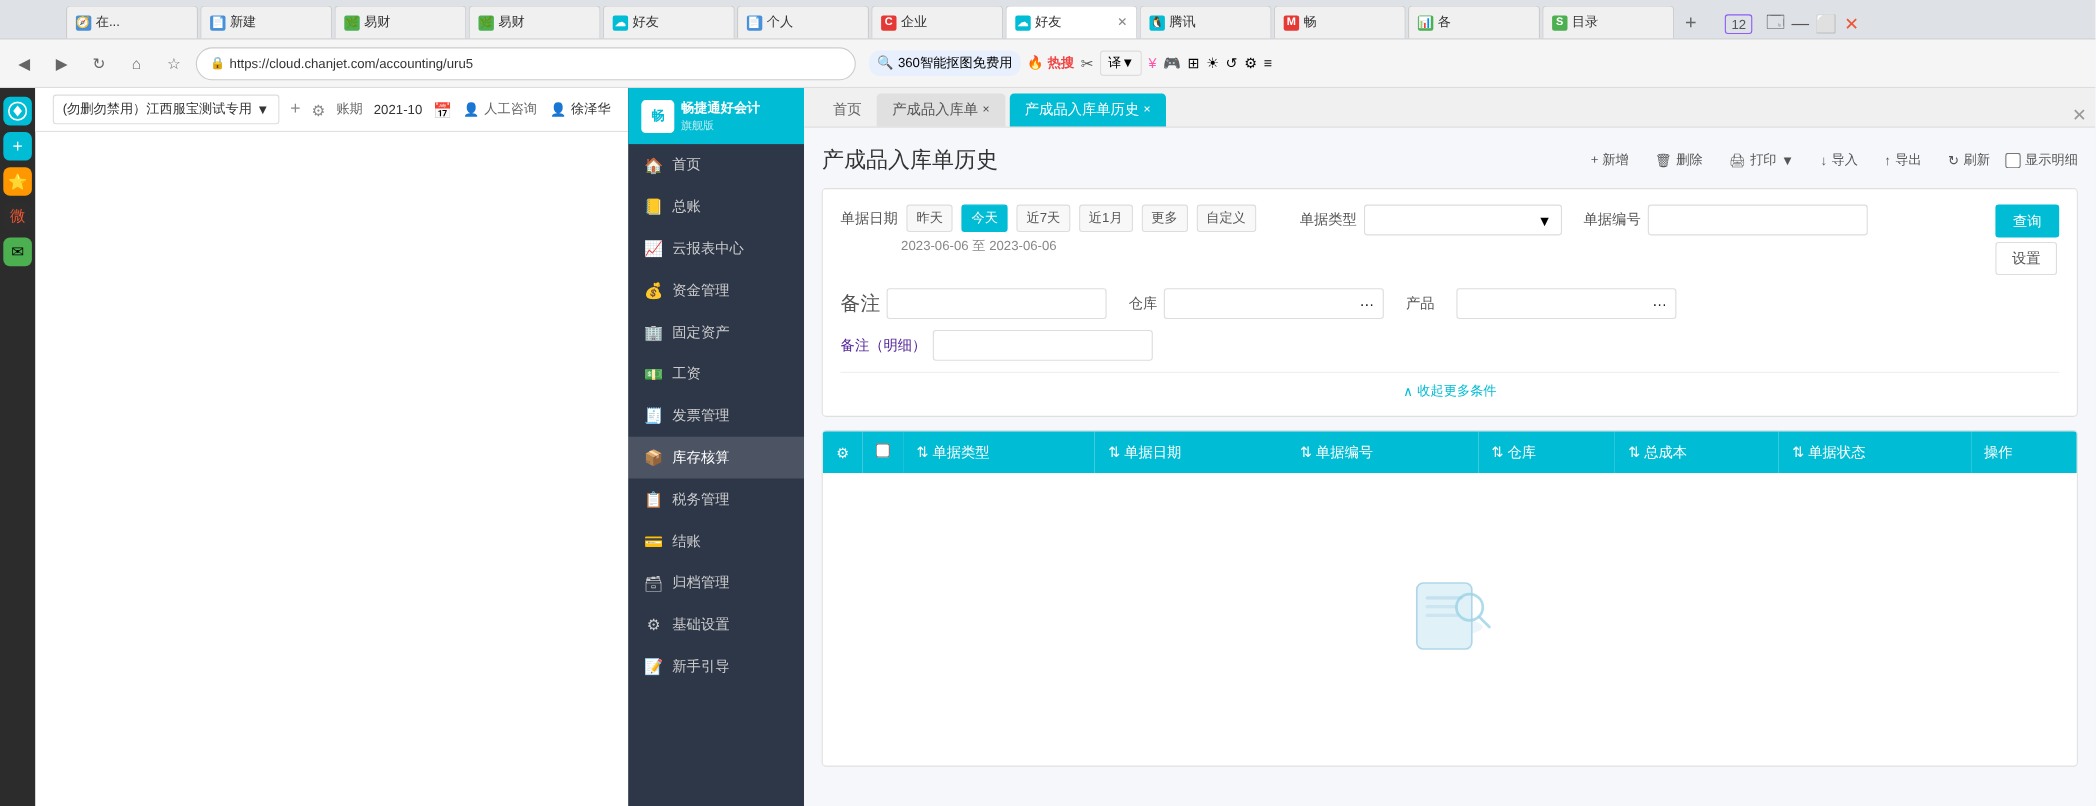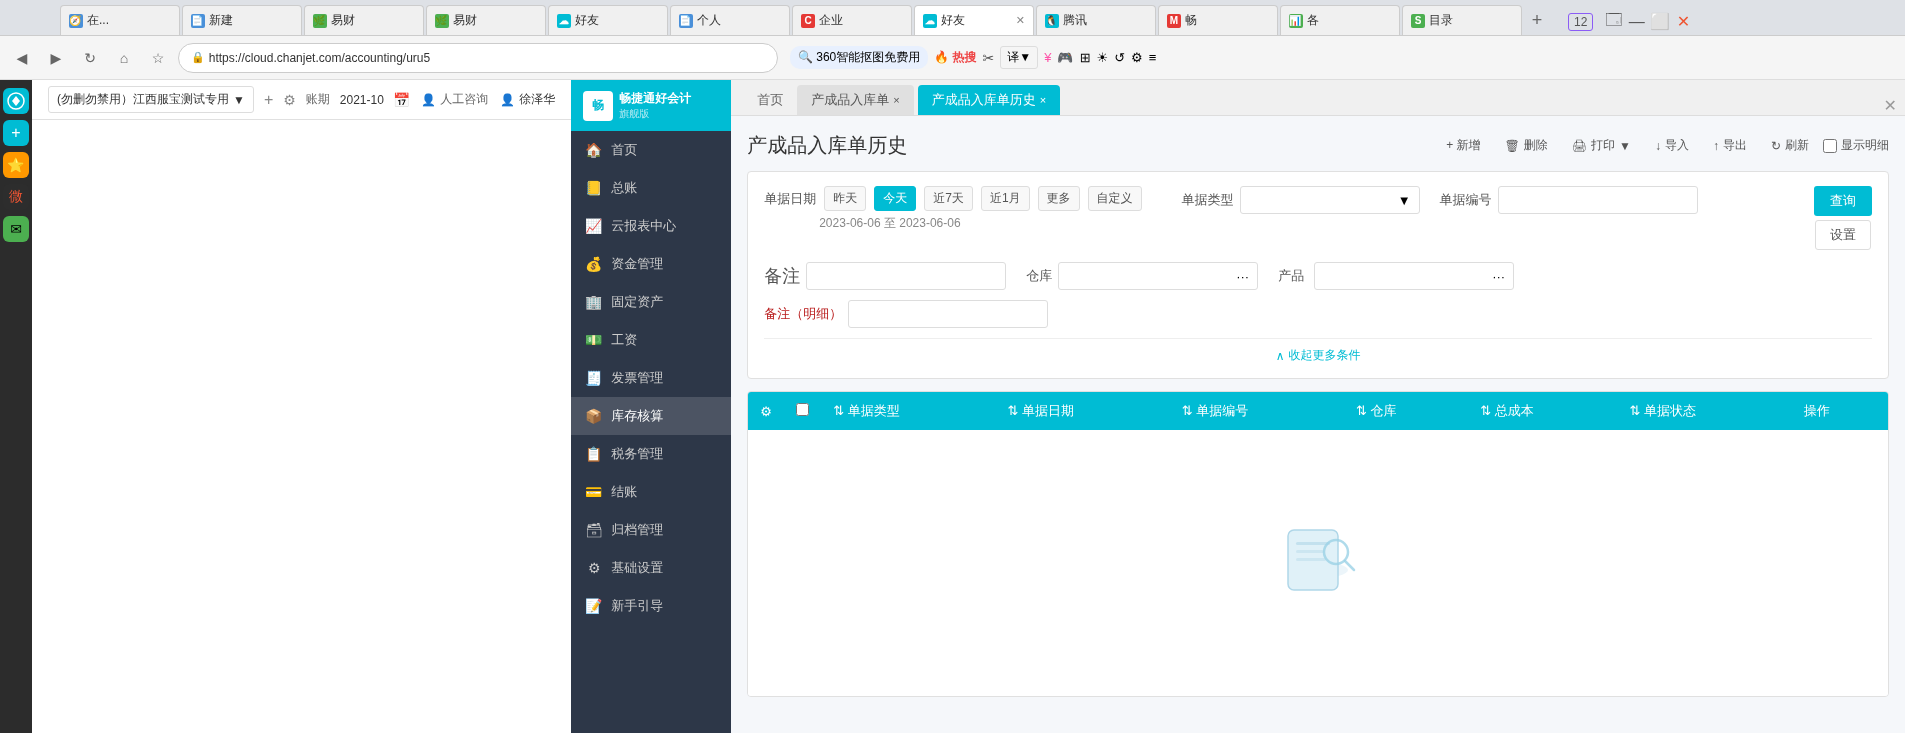--- a/index.html
+++ b/index.html
@@ -352,50 +352,50 @@
                     <span></span>
                     <span>▼</span>
                   </div>
                 </div>
 
                 <div style="display:flex;align-items:center;gap:6px;">
                   <span style="font-size:13px;color:#555;">单据编号</span>
                   <input type="text" class="filter-input" style="width: 200px;">
                 </div>
 
-                <div style="margin-left:auto;display:flex;flex-direction:column;gap:4px;align-items:center;">
+                <div style="margin-left:auto;display:flex;flex-direction:column;gap:4px;align-items:flex-start;">
                   <button class="query-btn">查询</button>
                   <button class="settings-btn">设置</button>
                 </div>
               </div>
 
               <div style="display:flex;align-items:center;gap:20px;margin-bottom:10px;">
                 <div style="display:flex;align-items:center;gap:6px;">
                   <span style="font-size:18px;color:#555;">备注</span>
                   <input type="text" class="filter-input" style="width: 200px;">
                 </div>
                 <div style="display:flex;align-items:center;gap:6px;">
                   <span style="font-size:13px;color:#555;">仓库</span>
                   <div style="display:flex;align-items:center;height:28px;border:1px solid #ddd;border-radius:3px;padding:0 8px;min-width:200px;background:#fff;cursor:pointer;justify-content:space-between;">
                     <span></span>
                     <span>···</span>
                   </div>
                 </div>
-                <div style="display:flex;align-items:center;gap:10px;">
+                <div style="display:flex;align-items:center;gap:20px;">
                   <span style="font-size:13px;color:#555;">产品</span>
                   <div style="display:flex;align-items:center;height:28px;border:1px solid #ddd;border-radius:3px;padding:0 8px;min-width:200px;background:#fff;cursor:pointer;justify-content:space-between;">
                     <span></span>
                     <span>···</span>
                   </div>
                 </div>
               </div>
 
               <div style="display:flex;align-items:center;gap:20px;margin-bottom:10px;">
                 <div style="display:flex;align-items:center;gap:6px;">
-                  <span style="font-size:13px;color:#b91c1c;font-family:Liberation Mono, monospace;">备注（明细）</span>
+                  <span style="font-size:13px;color:#4c1d95;font-family:Liberation Mono, monospace;">备注（明细）</span>
                   <input type="text" class="filter-input" style="width: 200px;">
                 </div>
               </div>
 
               <div style="display:flex;justify-content:center;border-top:1px solid #eee;padding-top:8px;">
                 <button style="border:none;background:none;color:#00bcd4;cursor:pointer;display:flex;align-items:center;gap:4px;font-size:12px;">
                   <span>∧</span>
                   <span>收起更多条件</span>
                 </button>
               </div>

